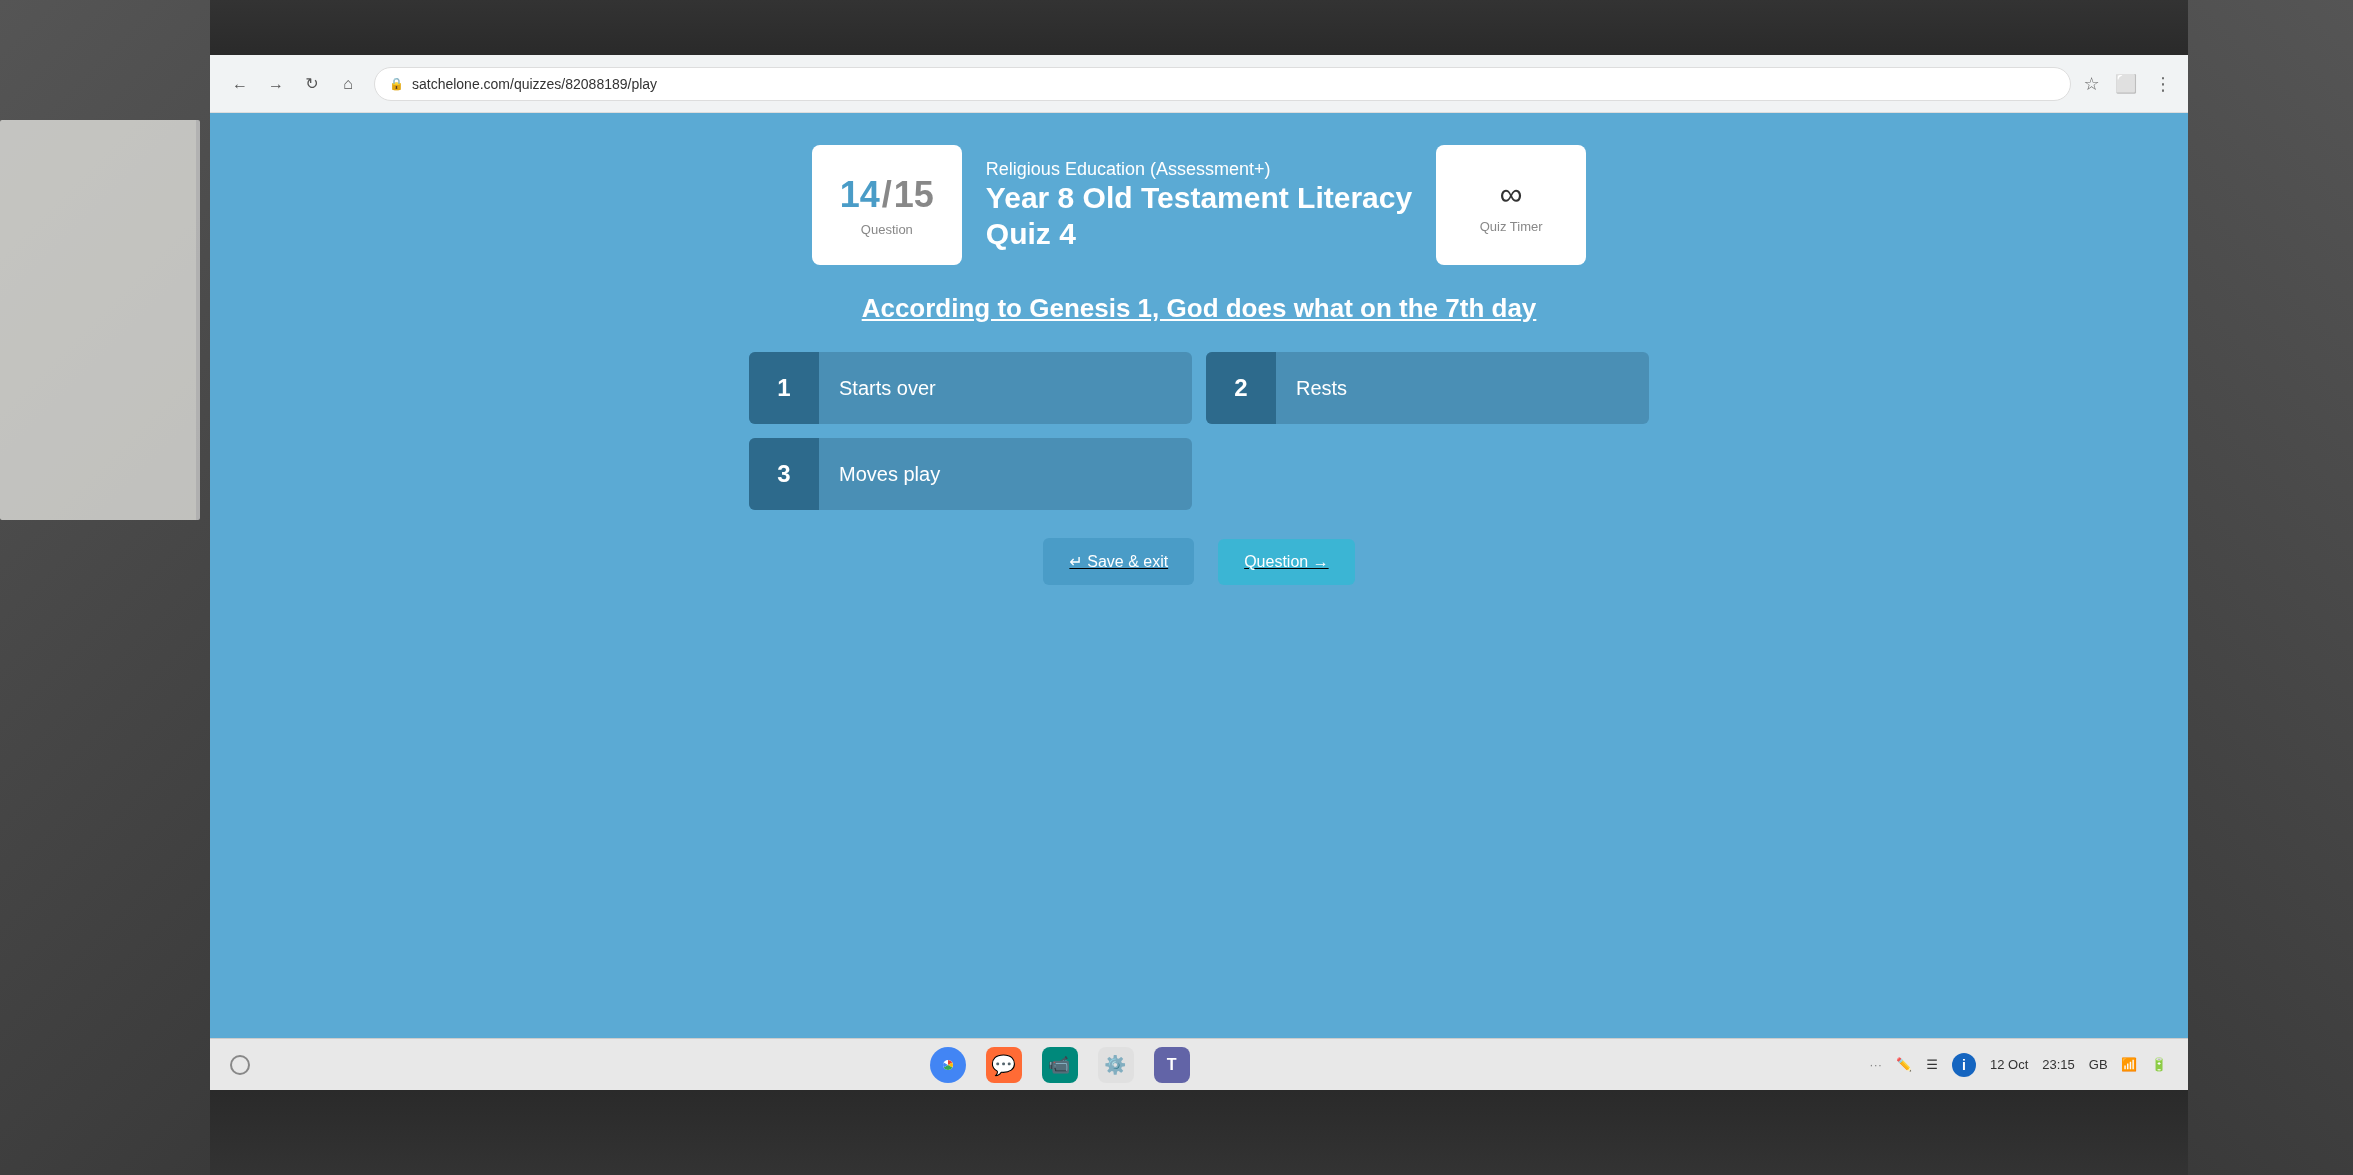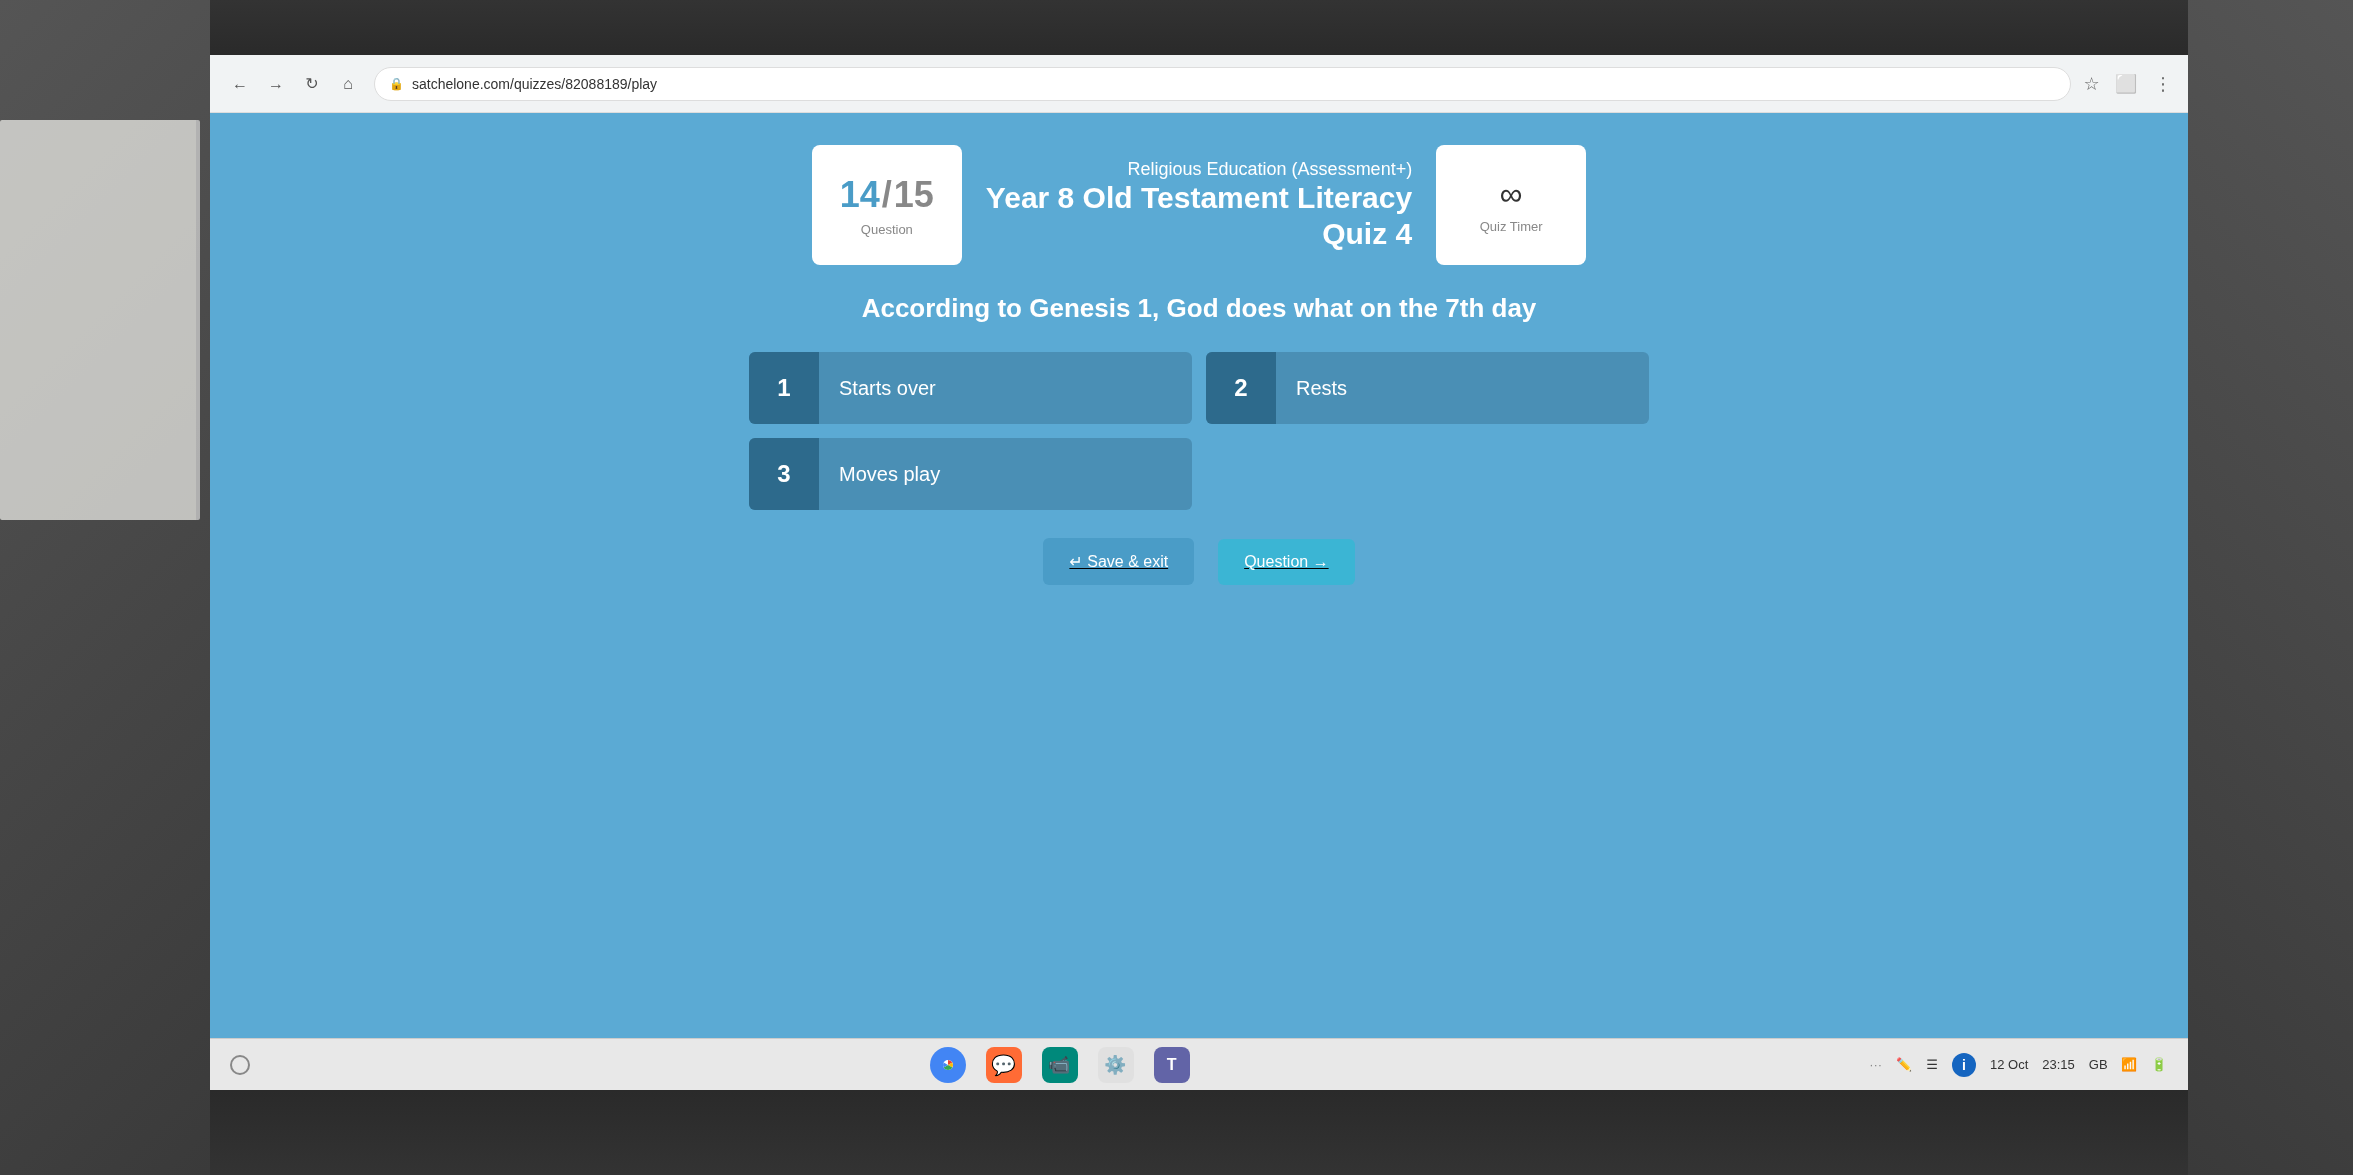--- a/index.html
+++ b/index.html
@@ -124,21 +124,21 @@
     .counter-total {
       color: #888;
     }
 
     .counter-label {
       font-size: 13px;
       color: #888;
     }
 
     .quiz-title-box {
-      text-align: right;
+      text-align: left;
     }
 
     .quiz-subject {
       font-size: 18px;
       color: white;
       font-weight: normal;
     }
 
     .quiz-name {
       font-size: 30px;
@@ -169,20 +169,21 @@
       color: #888;
     }
 
     
     .question-text {
       font-size: 26px;
       font-weight: bold;
       color: white;
       text-align: center;
       max-width: 900px;
+      text-decoration: underline;
     }
 
     
     .answers-grid {
       display: grid;
       grid-template-columns: 1fr 1fr;
       gap: 14px;
       width: 900px;
     }
 

